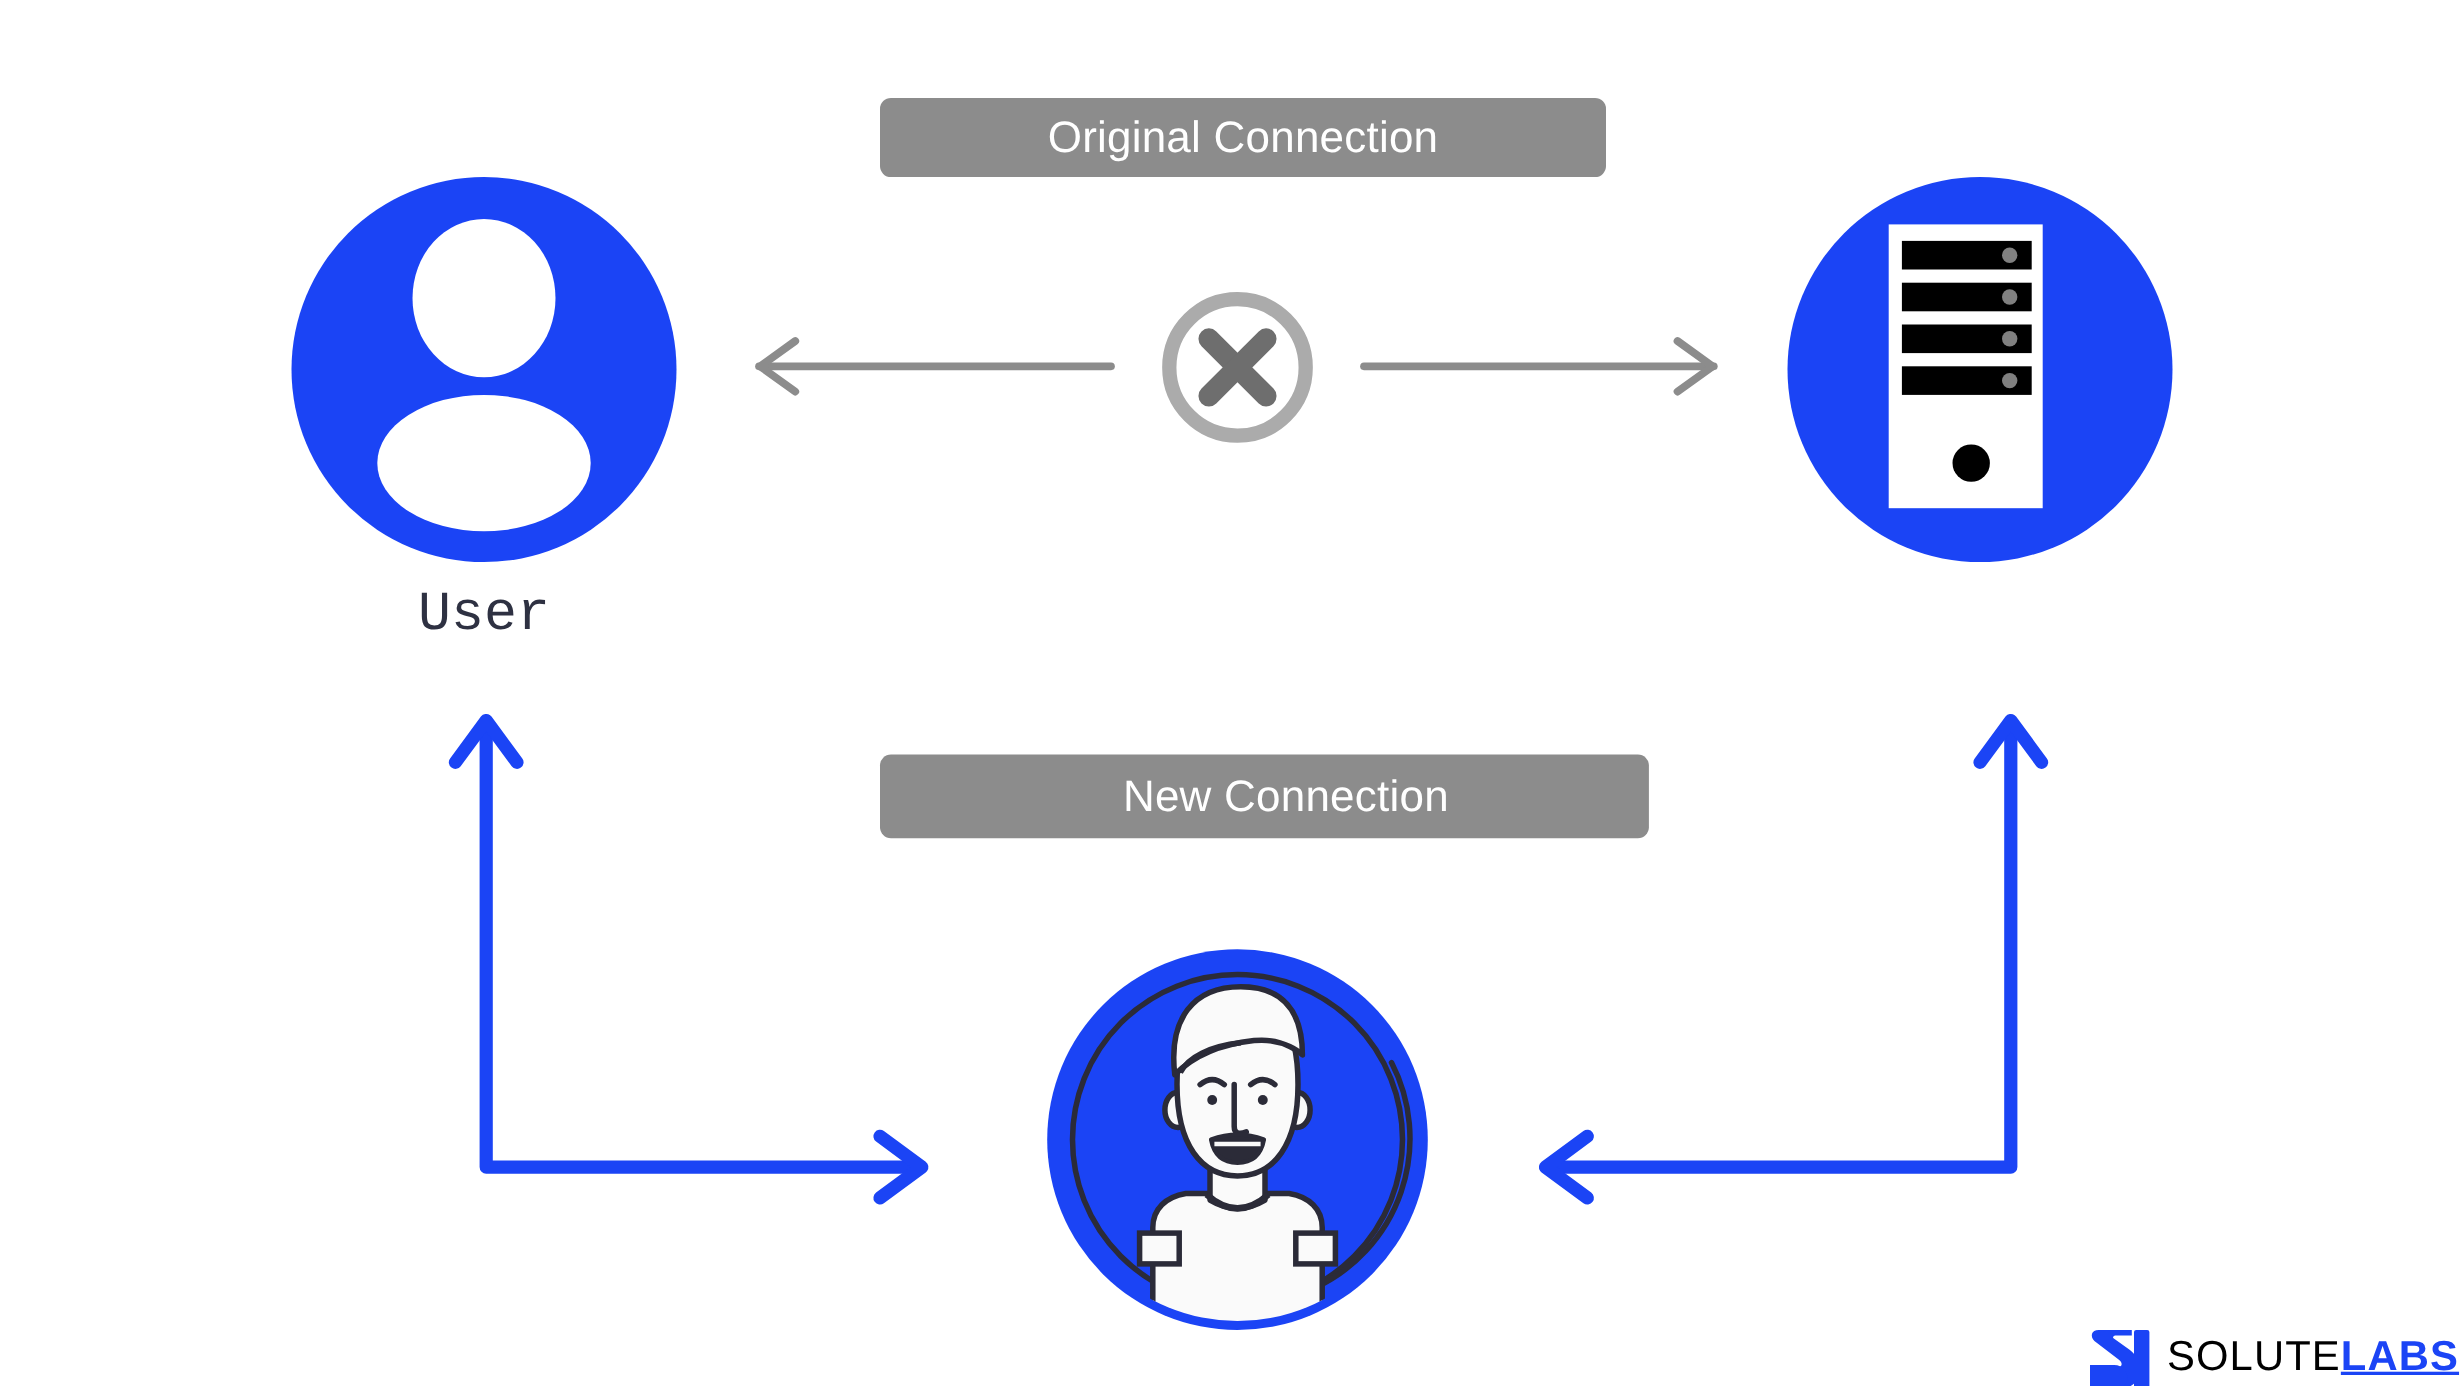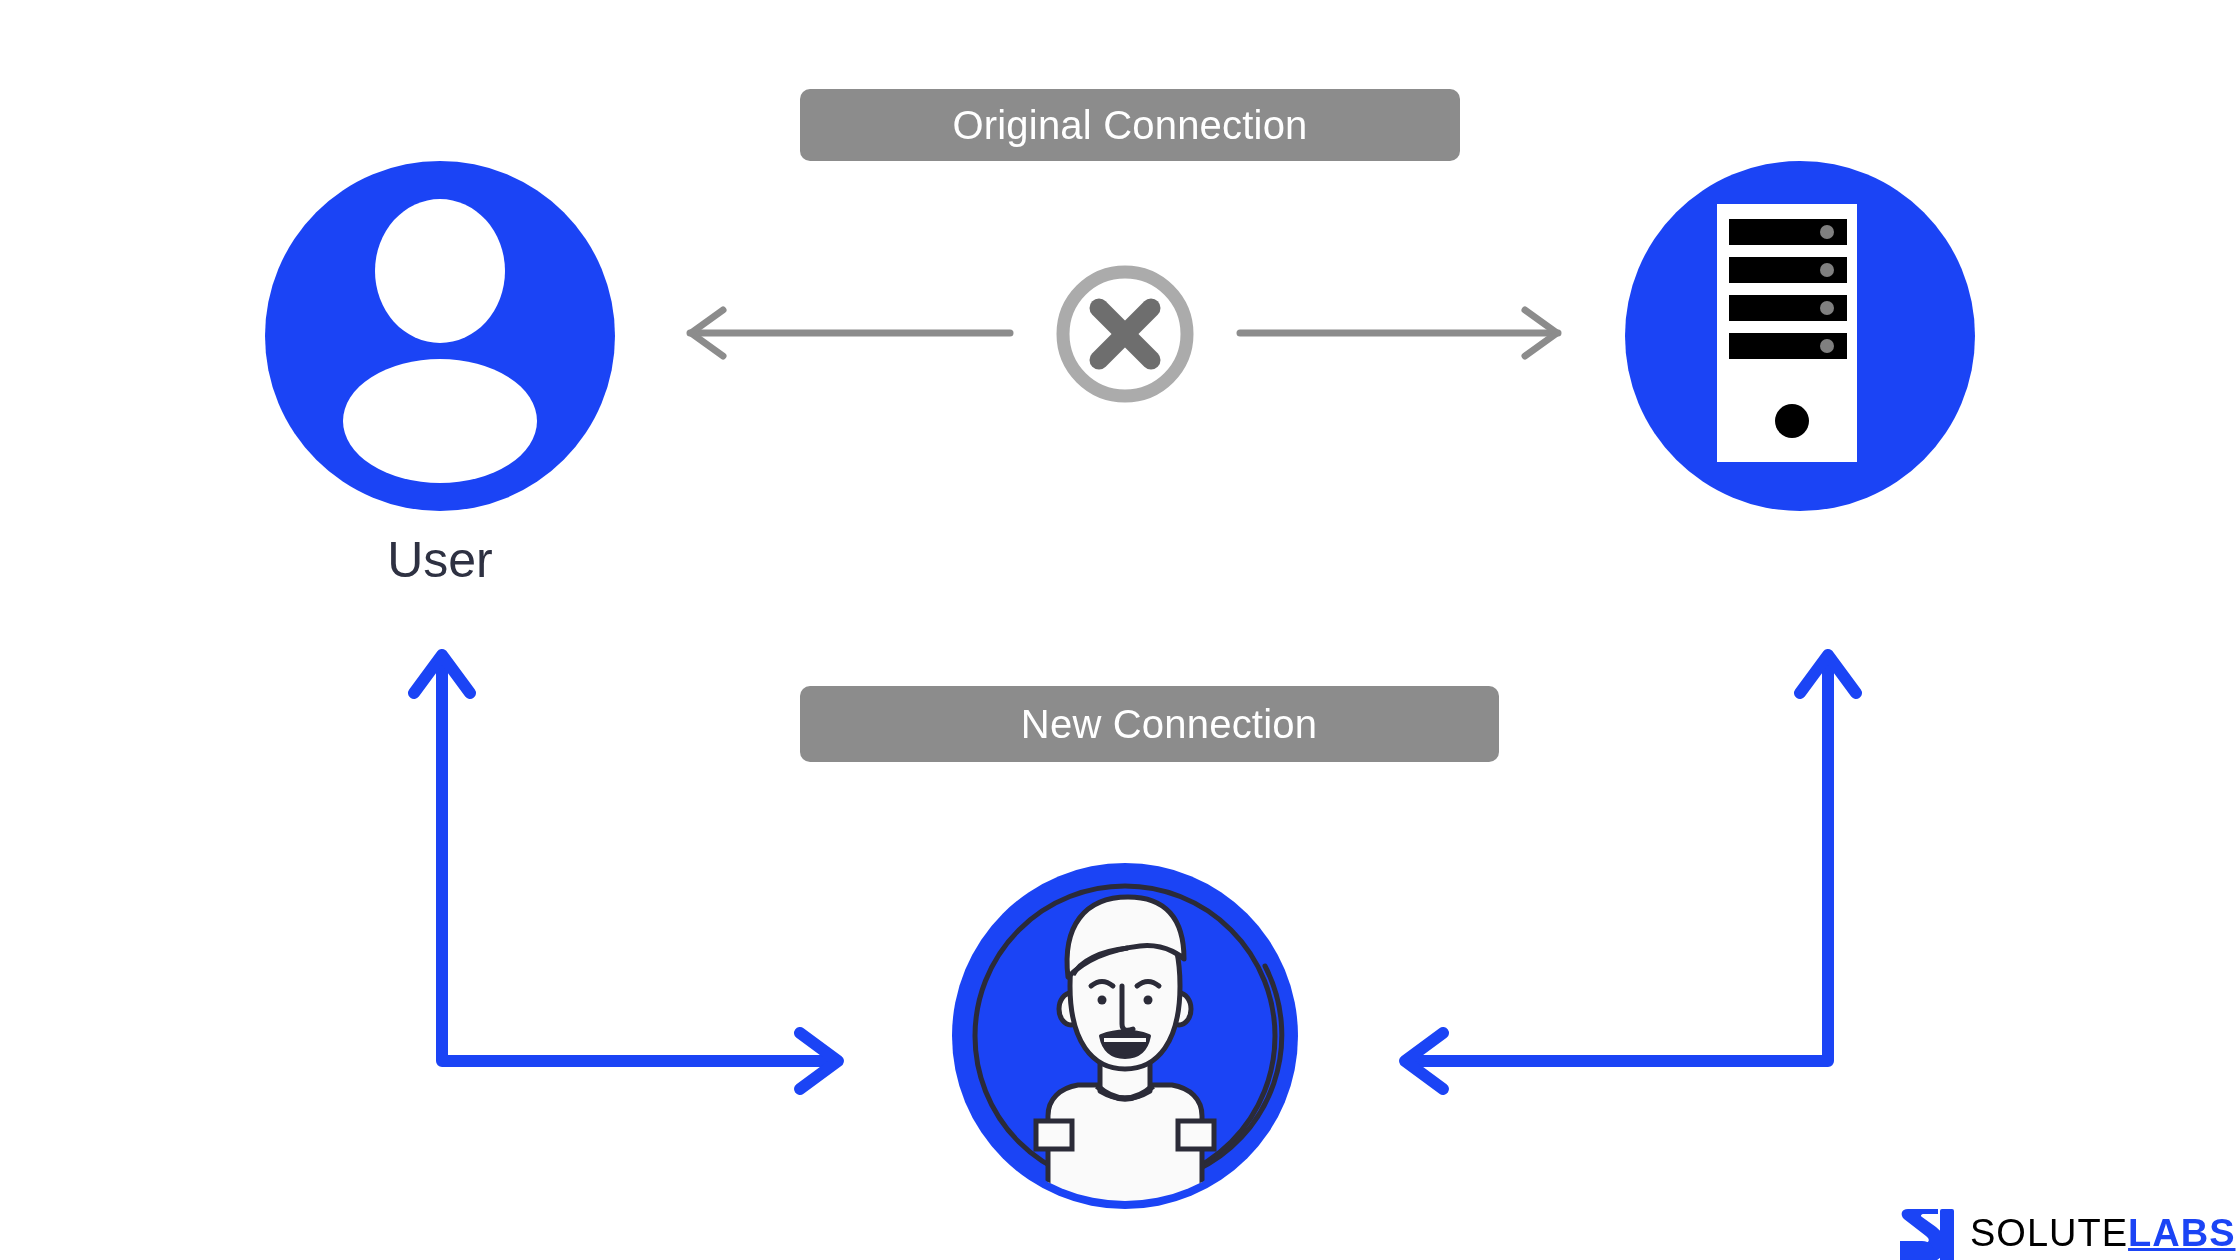--- a/index.html
+++ b/index.html
@@ -62,20 +62,21 @@
     color: #2e3142;
     font-family: "Liberation Sans", sans-serif;
     font-weight: 400;
     white-space: nowrap;
   }
   #caption-user {
     left: 240px;
     top: 500px;
     width: 400px;
     font-size: 50px;
+    font-family: Liberation Mono, monospace;
   }
   #caption-server {
     left: 1600px;
     top: 500px;
     width: 400px;
     font-size: 50px;
   }
   #caption-mitm {
     left: 925px;
     top: 1185px;

